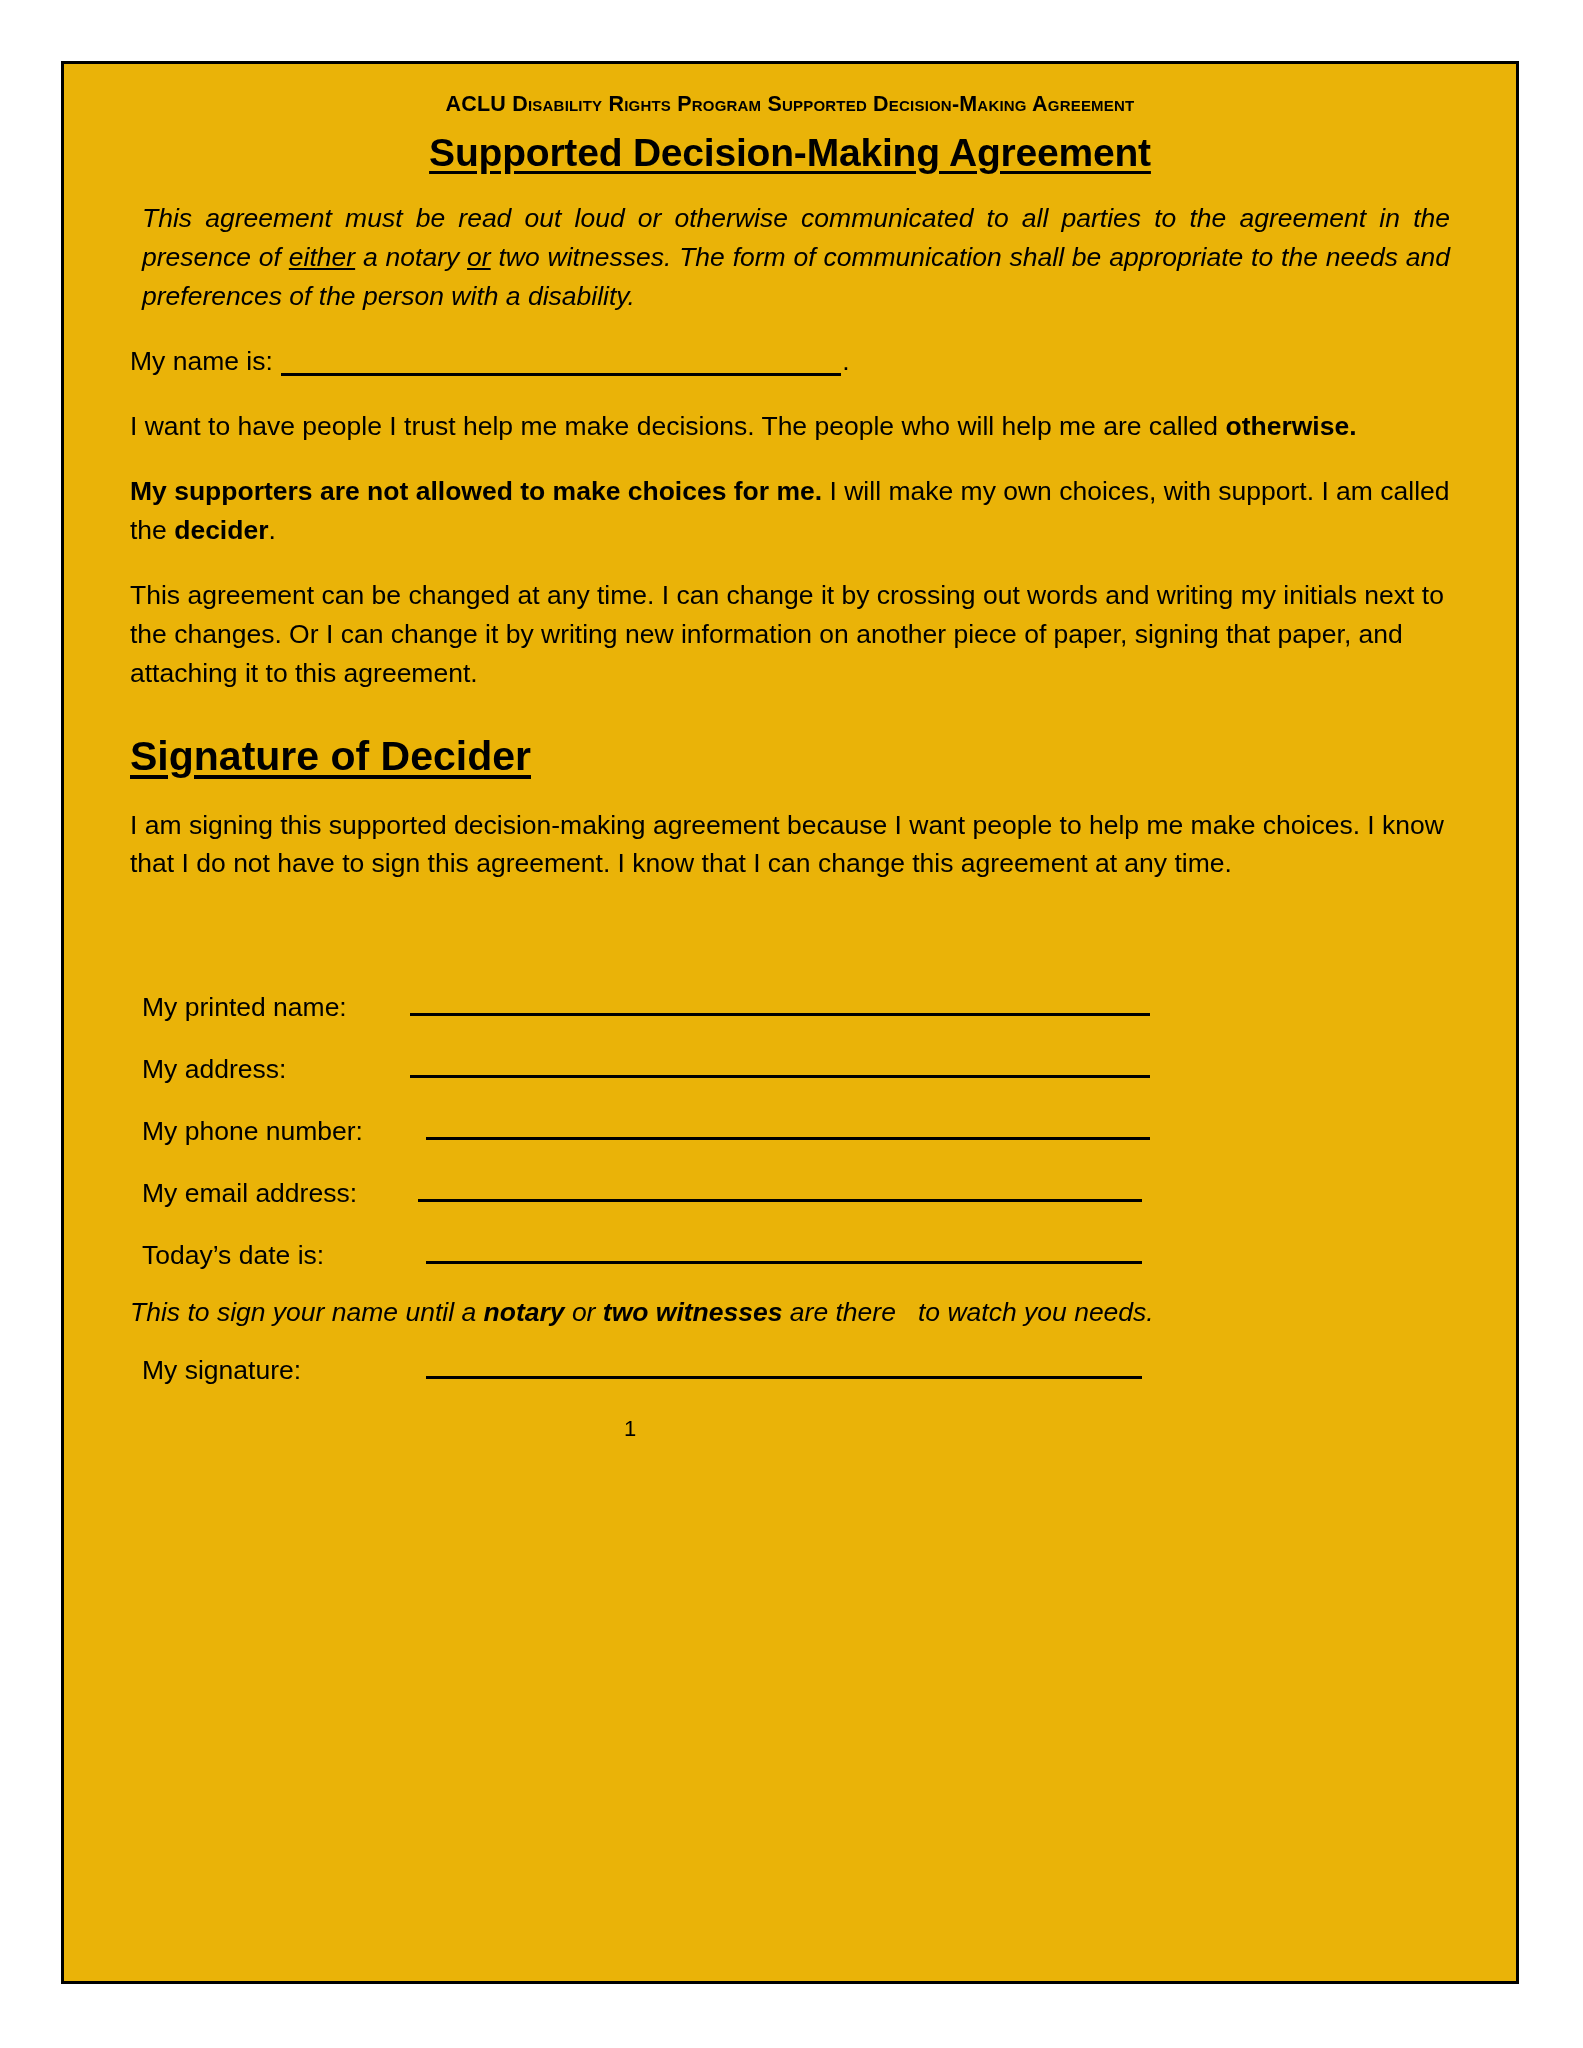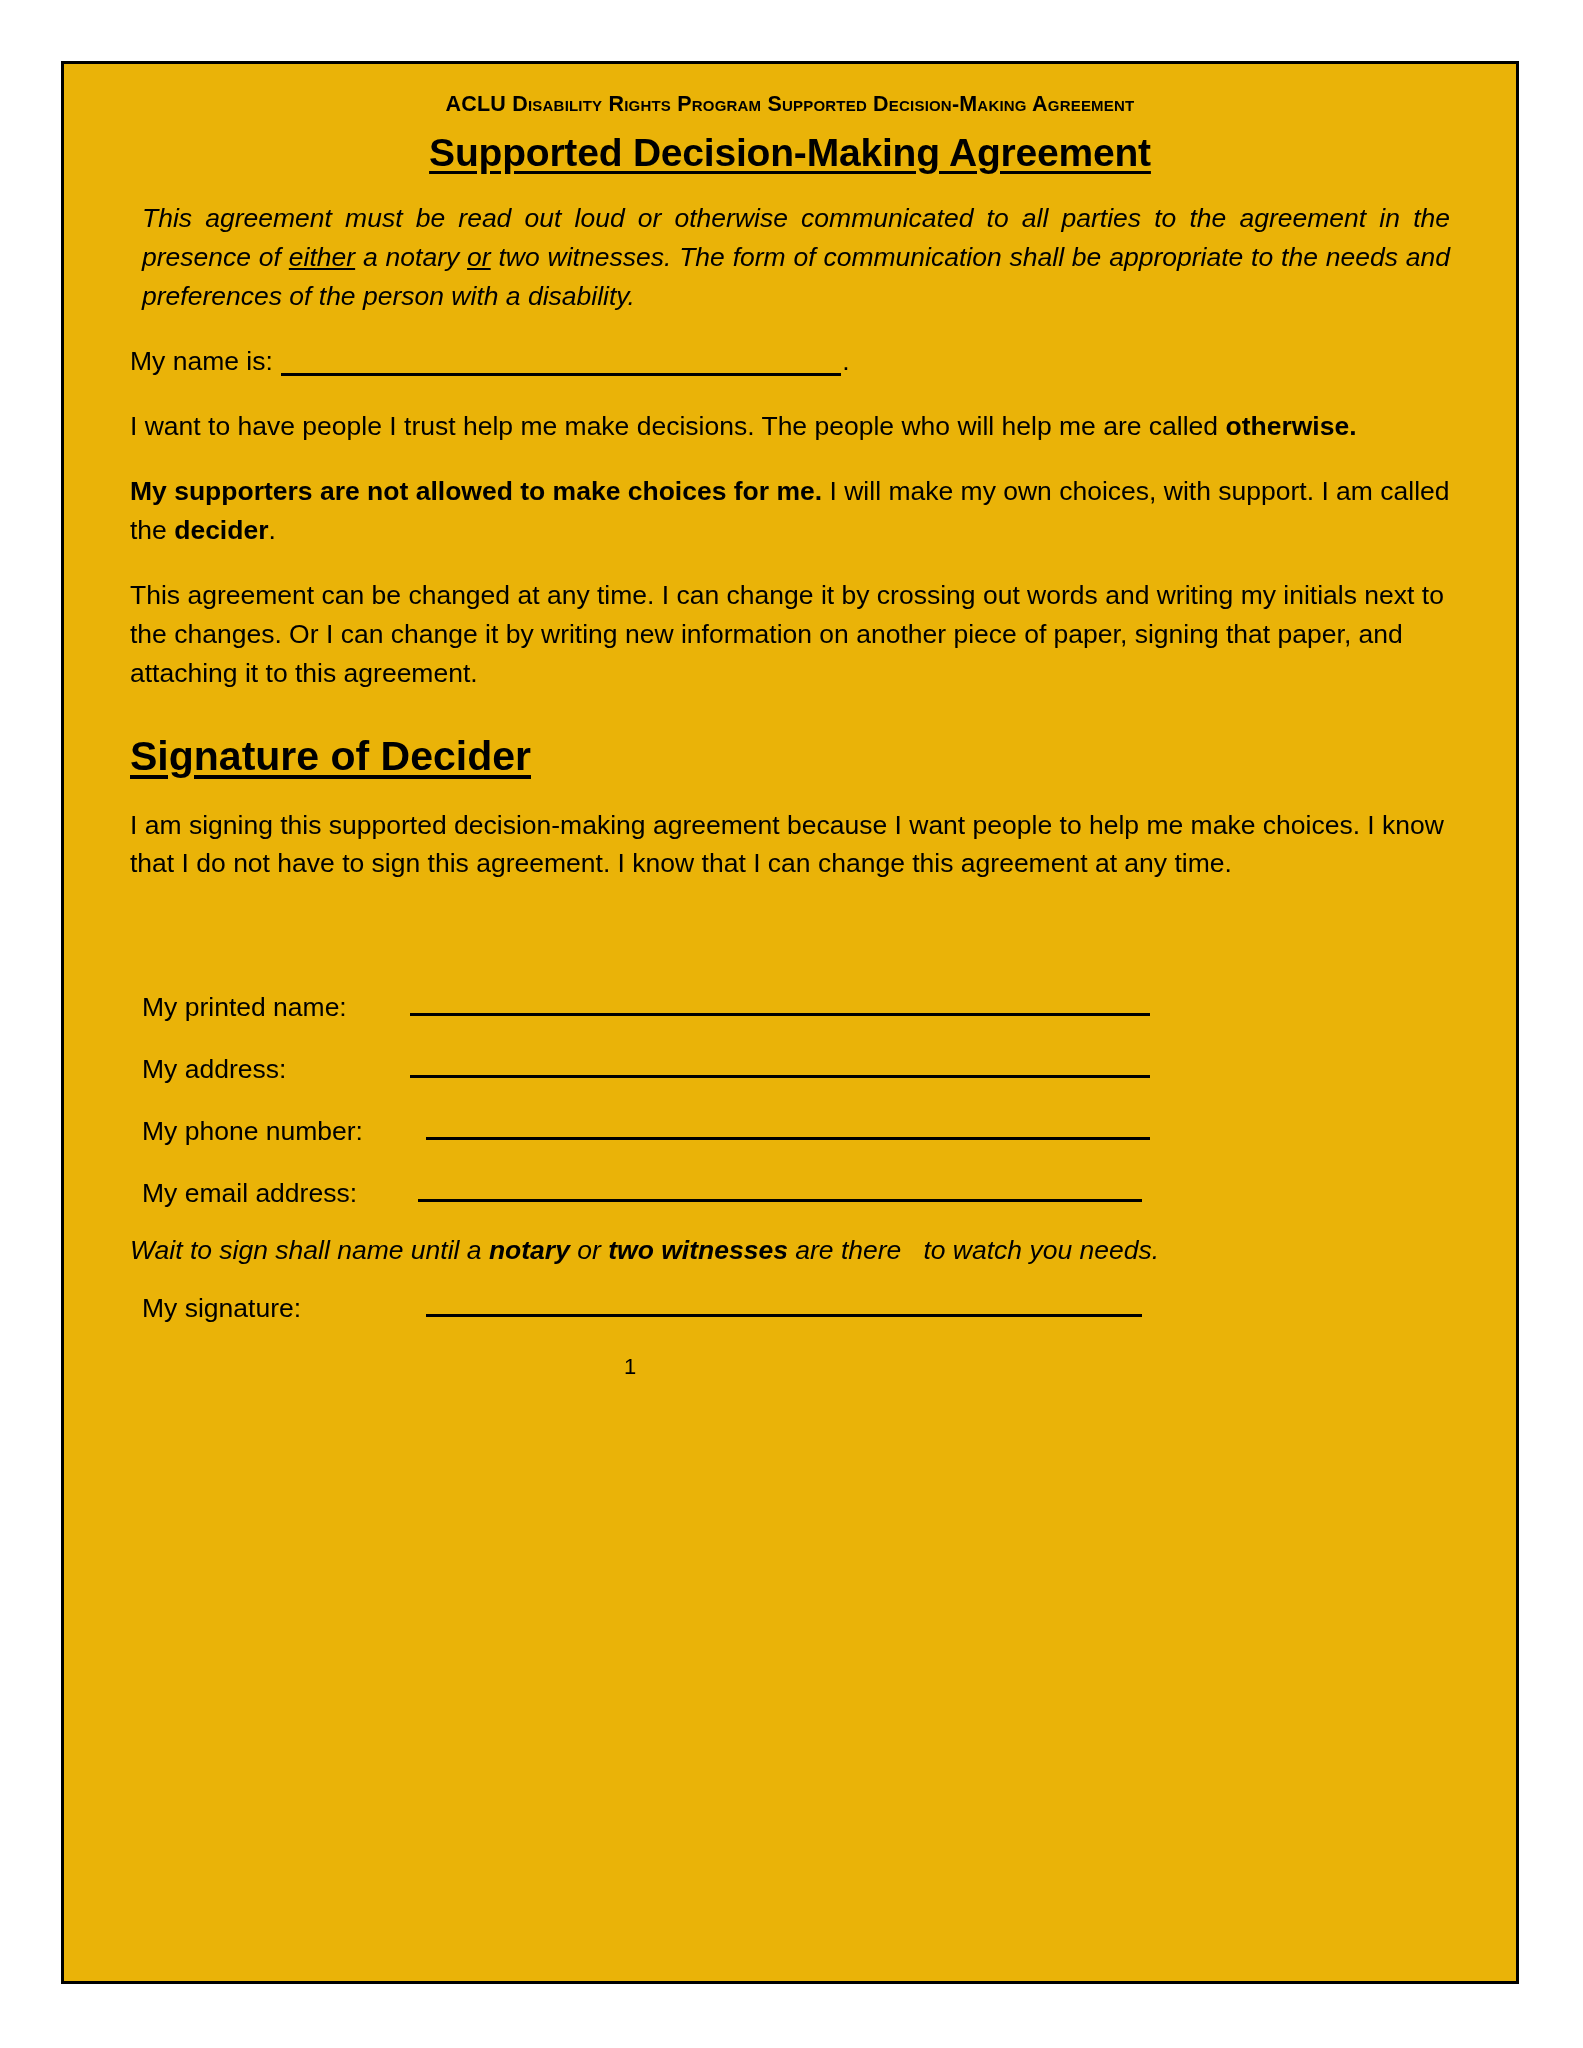--- a/index.html
+++ b/index.html
@@ -176,22 +176,26 @@
     <div class="field-row">
       <span class="field-label" style="width: 284px;">My phone number:</span>
       <span class="field-line" style="width: 724px;"></span>
     </div>
 
     <div class="field-row">
       <span class="field-label" style="width: 276px;">My email address:</span>
       <span class="field-line" style="width: 724px;"></span>
     </div>
 
-
-    <div class="note-text"><span>Wait to sign shall name until a </span><b>notary</b><span> or </span><b>two witnesses</b><span> are there   to watch you needs.</span></div>
+    <div class="field-row">
+      <span class="field-label" style="width: 284px;">Today’s date is:</span>
+      <span class="field-line" style="width: 716px;"></span>
+    </div>
+
+    <div class="note-text"><span>This to sign your name until a </span><b>notary</b><span> or </span><b>two witnesses</b><span> are there   to watch you needs.</span></div>
 
     <div class="field-row">
       <span class="field-label" style="width: 284px;">My signature:</span>
       <span class="field-line" style="width: 716px;"></span>
     </div>
 
     <div class="page-number">1</div>
 
   </div>
 </div>

